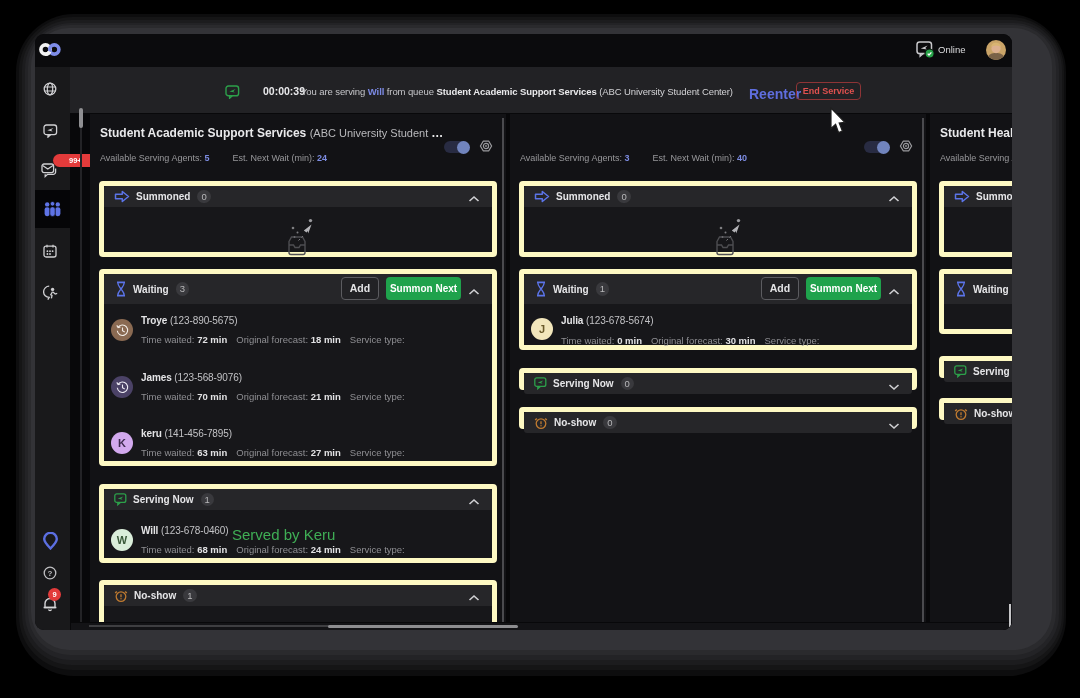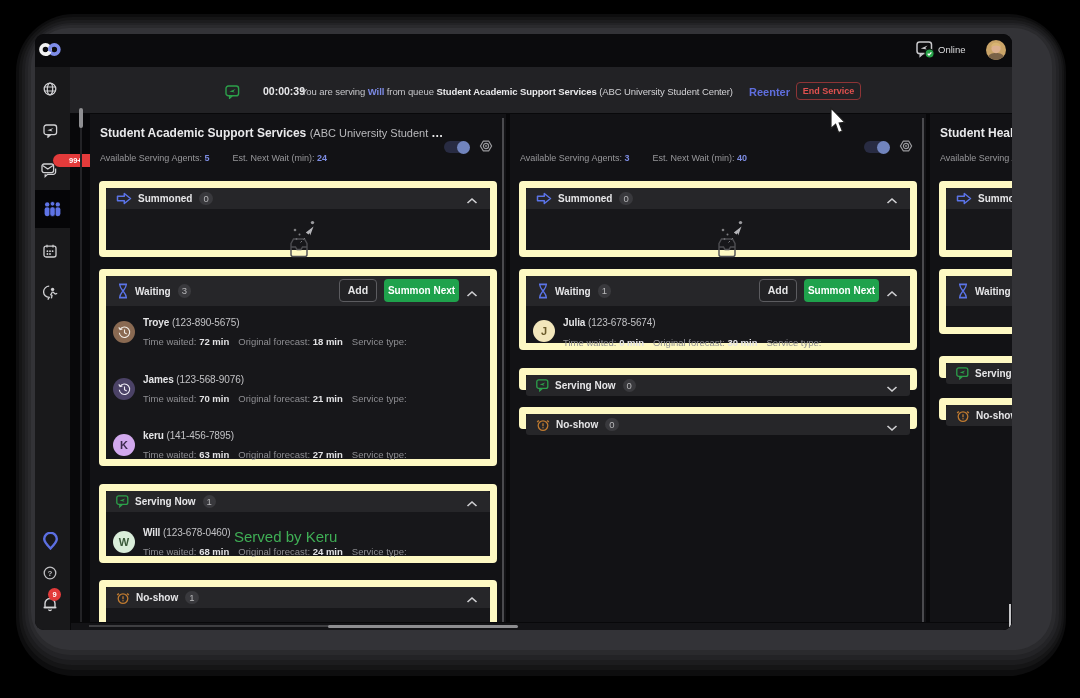--- a/index.html
+++ b/index.html
@@ -10,21 +10,21 @@
   .ring { position:absolute; }
   
   #app { position:absolute; left:35px; top:34px; width:977px; height:596px;
     background:#0b0b0d; border-radius:9px; overflow:hidden; }
   #topbar { position:absolute; left:0; top:0; width:977px; height:33px; background:#0b0b0d; }
   #sidebar { position:absolute; left:0; top:33px; width:35px; height:563px; background:#19191b; }
   #banner { position:absolute; left:35px; top:33px; width:942px; height:46px; background:#222225; }
   #mainbg { position:absolute; left:35px; top:79px; width:942px; height:517px; background:#08080a; }
   .panel { position:absolute; top:80px; width:416px; height:508px; background:#121215; overflow:hidden; }
   .card { position:absolute; left:9px; width:398px; background:#17171a;
-    border:7px solid #fef9c3; border-radius:4px; }
+    border:5px solid #fef9c3; border-radius:4px; }
   .chead { position:absolute; left:0; top:0; width:100%; height:21px; background:#262629;
     display:flex; align-items:center; border-radius:3px 3px 0 0; }
   .chead.only { border-radius:3px; }
   .ctitle { color:#e6e6e8; font-size:10px; font-weight:bold; margin-left:6px; }
   .cnt { margin-left:7px; background:#39393d; color:#b8b8ba; font-size:9.5px;
     border-radius:7px; padding:0px 4px; line-height:13.5px; min-width:5px; text-align:center; }
   .chev { position:absolute; width:12px; height:12px; }
   .ptitle { position:absolute; left:10px; top:12px; font-size:12px; font-weight:bold;
     color:#e9e9eb; white-space:nowrap; }
   .ptitle span { font-weight:normal; color:#b9b9bc; font-size:11px; }
@@ -98,21 +98,21 @@
       <rect x="1" y="1" width="12.6" height="9.8" rx="2.4" fill="none" stroke="#2ca04a" stroke-width="1.4"></rect>
       <path d="M4.6 10.8 v2.4 l2.7 -2.4" fill="none" stroke="#2ca04a" stroke-width="1.4"></path>
       <path d="M4.4 6.4 L10.6 4.0 L8.4 6.2 L9.8 7.6 Z" fill="#2ca04a"></path>
     </svg>
     <div class="abs" style="left:173px; top:18px; font-size:10.5px; font-weight:bold; color:#e9e9eb;padding-left:20px;">00:00:39</div>
     <div class="abs" style="left:231px; top:18.5px; font-size:9.5px; letter-spacing:-0.01em; color:#c6c6ca; white-space:nowrap;">
       You are serving <span style="color:#7c8ae4; font-weight:bold;">Will</span> from queue
       <b style="color:#e9e9eb;">Student Academic Support Services</b>
       <span style="color:#d3d3d6;">(ABC University Student Center)</span>
     </div>
-    <div class="abs" style="left:679px; top:18.5px; font-size:11px; font-weight:bold; color:#5f6ede;">Reenter</div>
+    <div class="abs" style="left:679px; top:18.5px; font-size:14px; font-weight:bold; color:#5f6ede;">Reenter</div>
     <div class="abs" style="left:726px; top:15px; width:65px; height:18px; border:1px solid #8e3436;
       border-radius:4px; color:#e0514f; font-size:9px; font-weight:bold; text-align:center; line-height:16px; white-space:nowrap;">End Service</div>
   </div>
 
   <svg class="abs" style="left:794px; top:73px; z-index:40;" width="18" height="29" viewBox="0 0 18 29">
     <path d="M2 1 L2 21.5 L6.6 17.2 L9.6 25.6 L13.4 24 L10.2 16 L15.8 15.4 Z" fill="#fff" stroke="#1f1f1f" stroke-width="1.2"></path>
   </svg>
   <div id="mainbg"></div>
   <div id="sidebar">
 

